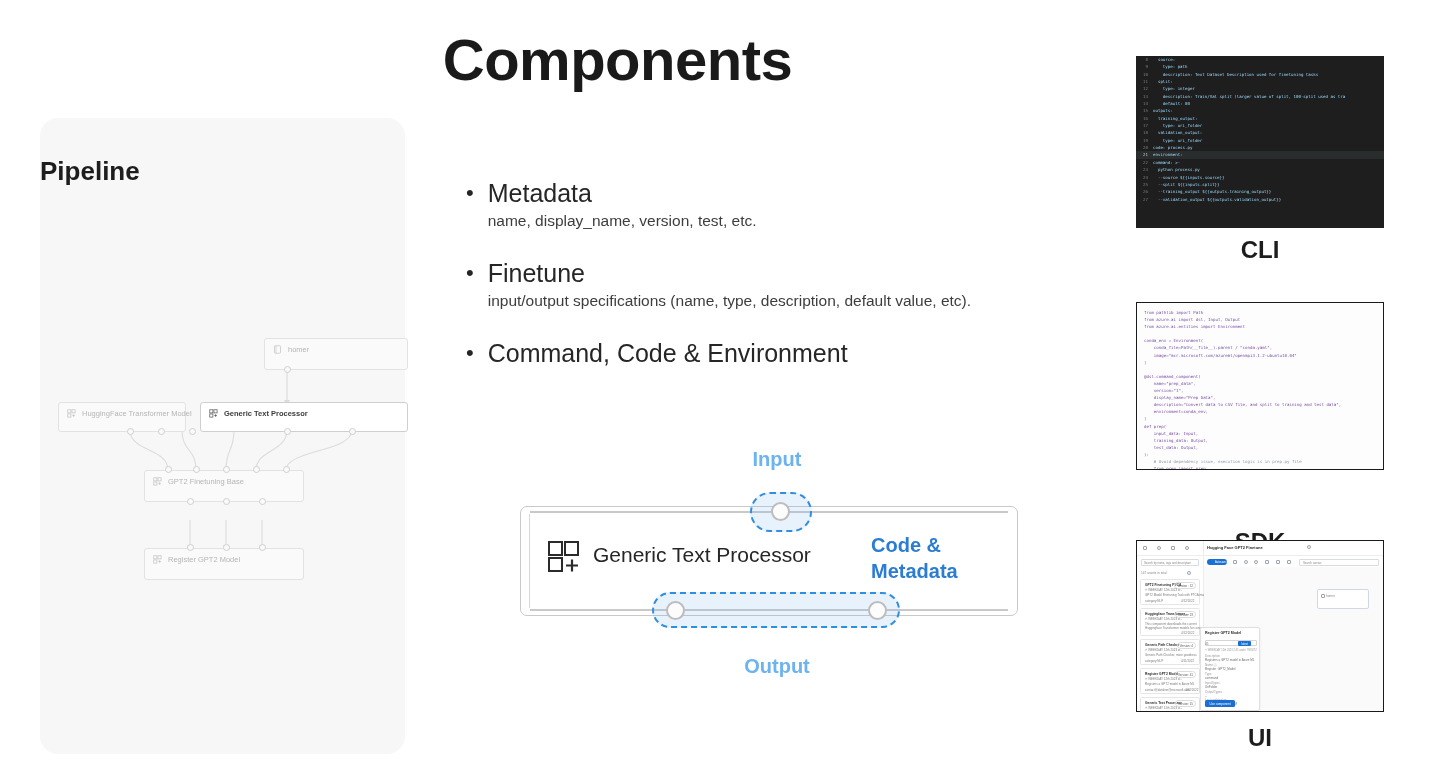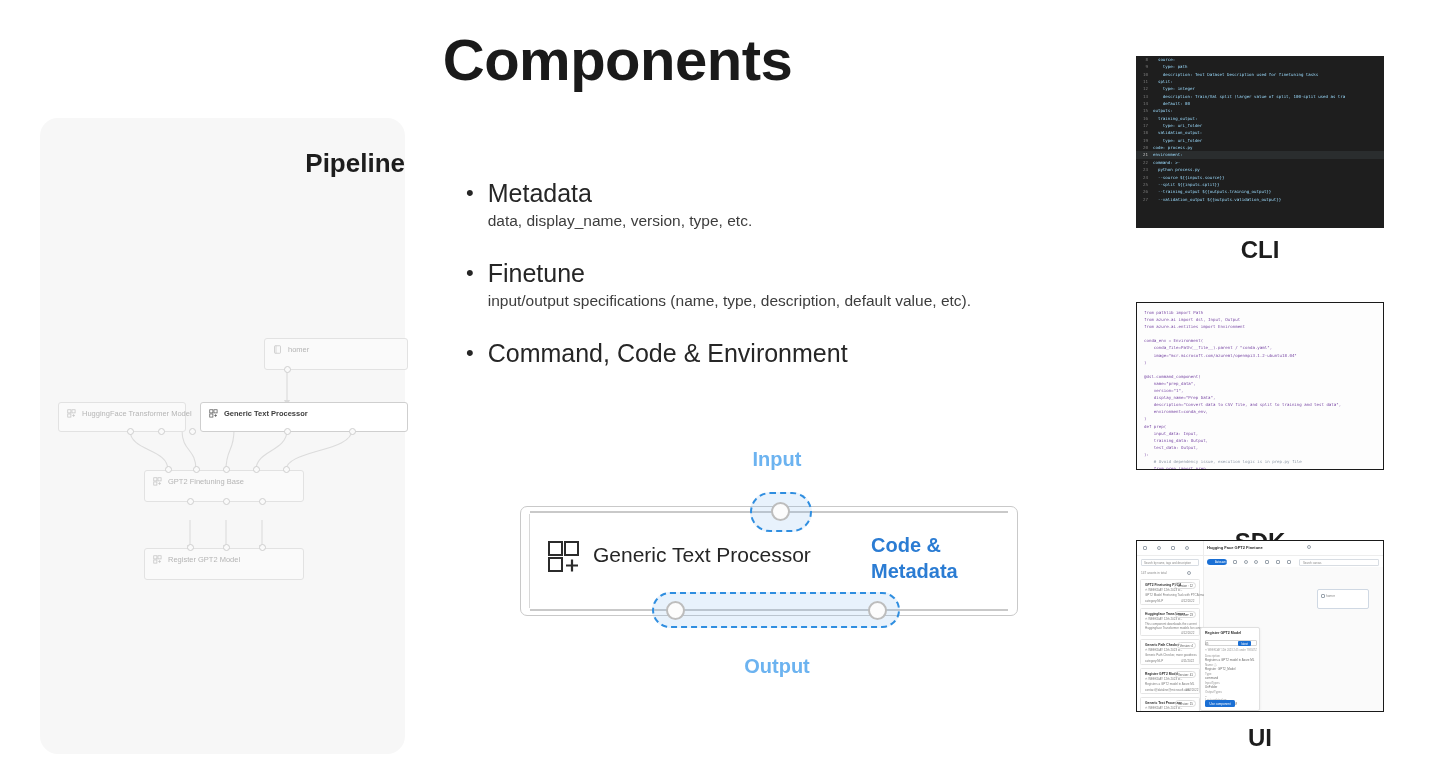--- a/index.html
+++ b/index.html
@@ -19,22 +19,22 @@
     letter-spacing: -0.5px;
   }
 
   
   .pipeline-panel {
     position: absolute; left: 40px; top: 118px;
     width: 365px; height: 636px;
     background: #f7f7f7; border-radius: 18px;
   }
   .pipeline-title {
-    position: absolute; left: 0; top: 30px; width: 365px;
-    text-align: right; font-size: 26px; font-weight: 700; color: #1d1d1d;
+    position: absolute; left: 0; top: 38px; width: 365px;
+    text-align: left; font-size: 26px; font-weight: 700; color: #1d1d1d;
   }
   .pipeline-canvas { position: absolute; left: 0; top: 222px; width: 365px; height: 250px; }
   .pnode {
     position: absolute; background: #fafafa;
     border: 1px solid #e2e2e2; border-radius: 3px;
     display: flex; align-items: flex-start;
     padding: 7px 8px; gap: 6px;
   }
   .pnode .plabel { font-size: 7.5px; color: #b5b5b5; line-height: 1.1; white-space: nowrap; }
   .pnode.accent { background: #fff; border-color: #cfcfcf; }
@@ -244,21 +244,21 @@
       <div class="port" style="left:183px; top:204px;"></div>
       <div class="port" style="left:219px; top:204px;"></div>
     </div>
   </div>
 
   <div class="bullets">
     <div class="bullet">
       <div class="dot">•</div>
       <div>
         <div class="bhead">Metadata</div>
-        <div class="bsub">data, display_name, version, type, etc.</div>
+        <div class="bsub">name, display_name, version, test, etc.</div>
       </div>
     </div>
     <div class="bullet">
       <div class="dot">•</div>
       <div>
         <div class="bhead">Finetune</div>
         <div class="bsub">input/output specifications (name, type, description, default value, etc).</div>
       </div>
     </div>
     <div class="bullet">

